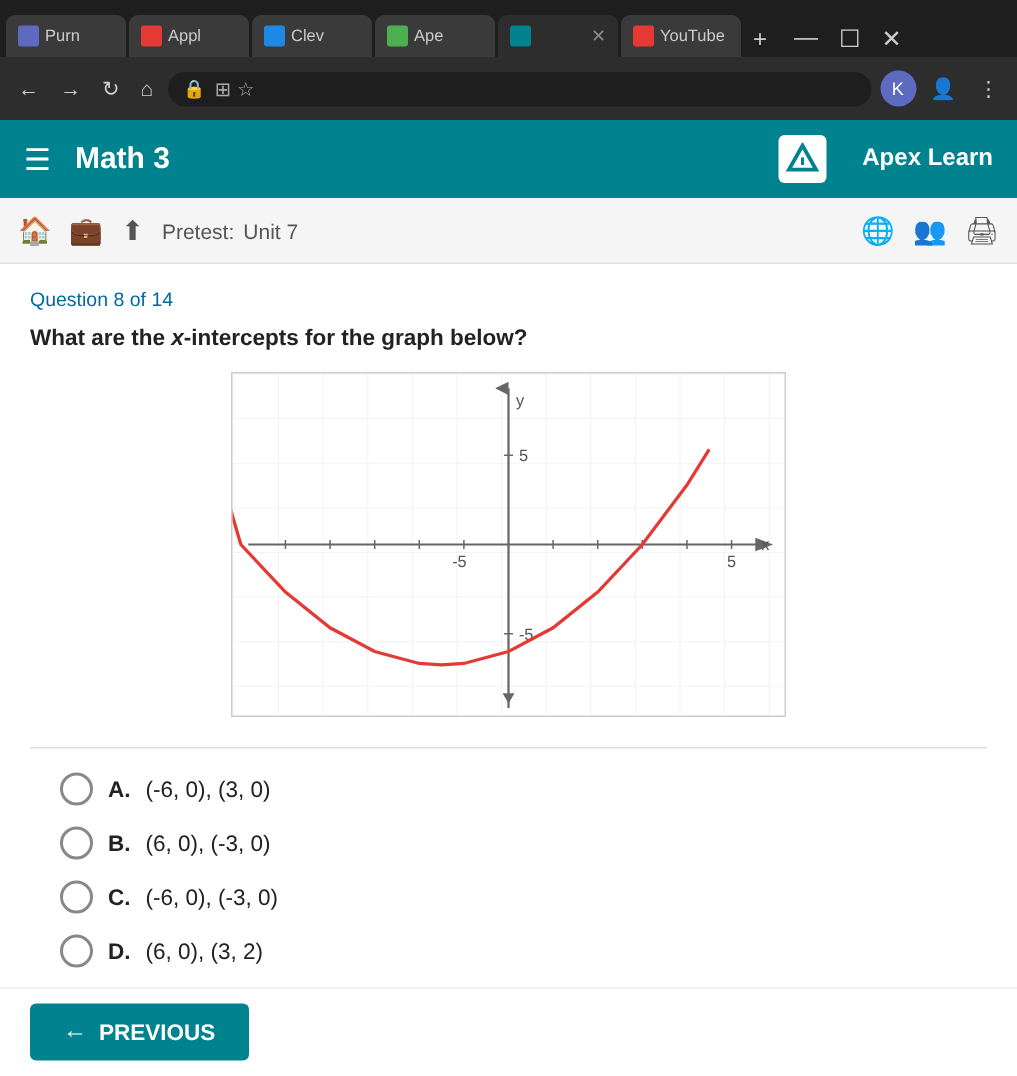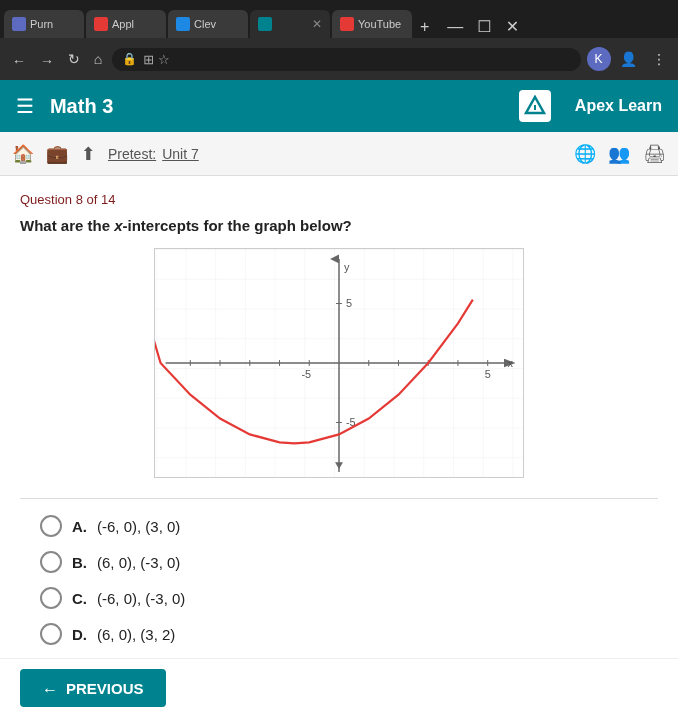--- a/index.html
+++ b/index.html
@@ -27,27 +27,27 @@
     .app-header { background: #00838f; display: flex; align-items: center; padding: 0 16px; height: 52px; }
     .hamburger { color: #fff; font-size: 20px; margin-right: 16px; cursor: pointer; }
     .app-title { color: #fff; font-size: 20px; font-weight: bold; flex: 1; }
     .apex-logo { display: flex; align-items: center; gap: 24px; color: #fff; font-size: 16px; font-weight: bold; }
     .apex-logo-icon { width: 32px; height: 32px; background: #fff; border-radius: 4px; display: flex; align-items: center; justify-content: center; }
 
     
     .sub-header { background: #f5f5f5; display: flex; align-items: center; padding: 0 12px; height: 44px; border-bottom: 1px solid #ddd; }
     .sub-nav-icons { display: flex; gap: 12px; align-items: center; }
     .sub-icon { font-size: 18px; color: #555; cursor: pointer; }
-    .breadcrumb { display: flex; align-items: flex-start; gap: 6px; margin-left: 12px; font-size: 14px; color: #555; text-decoration: underline; }
+    .breadcrumb { display: flex; align-items: flex-start; gap: 6px; margin-left: 12px; font-size: 14px; color: #555; }
     .breadcrumb-active { font-weight: normal; }
     .sub-right { margin-left: auto; display: flex; gap: 12px; align-items: center; }
 
     
     .content { background: #fff; padding: 16px 20px; overflow-y: auto; height: calc(717px - 38px - 42px - 52px - 44px); }
-    .question-num { color: #7f1d1d; font-size: 13px; margin-bottom: 10px; }
+    .question-num { color: #0369a1; font-size: 13px; margin-bottom: 10px; }
     .question-text { font-size: 15px; color: #222; margin-bottom: 14px; font-weight: bold; }
     .question-text em { font-style: italic; }
 
     
     .graph-container { border: 1px solid #ccc; margin: 0 auto 20px auto; width: 370px; height: 230px; position: relative; background: #fff; }
     .graph-svg { width: 100%; height: 100%; }
 
     
     .divider { border: none; border-top: 1px solid #ddd; margin: 10px 0 16px 0; }
 
@@ -75,20 +75,24 @@
       <div class="tab-favicon" style="background:#5c6bc0;"></div>
       <span class="tab-label">Purn</span>
     </div>
     <div class="tab">
       <div class="tab-favicon" style="background:#e53935;"></div>
       <span class="tab-label">Appl</span>
     </div>
     <div class="tab">
       <div class="tab-favicon" style="background:#1e88e5;"></div>
       <span class="tab-label">Clev</span>
+    </div>
+    <div class="tab">
+      <div class="tab-favicon" style="background:#4caf50;"></div>
+      <span class="tab-label">Ape</span>
     </div>
     <div class="tab active">
       <div class="tab-favicon" style="background:#00838f;"></div>
       <span class="tab-label"></span>
       <span class="tab-close">✕</span>
     </div>
     <div class="tab">
       <div class="tab-favicon" style="background:#e53935;"></div>
       <span class="tab-label">YouTube</span>
     </div>

